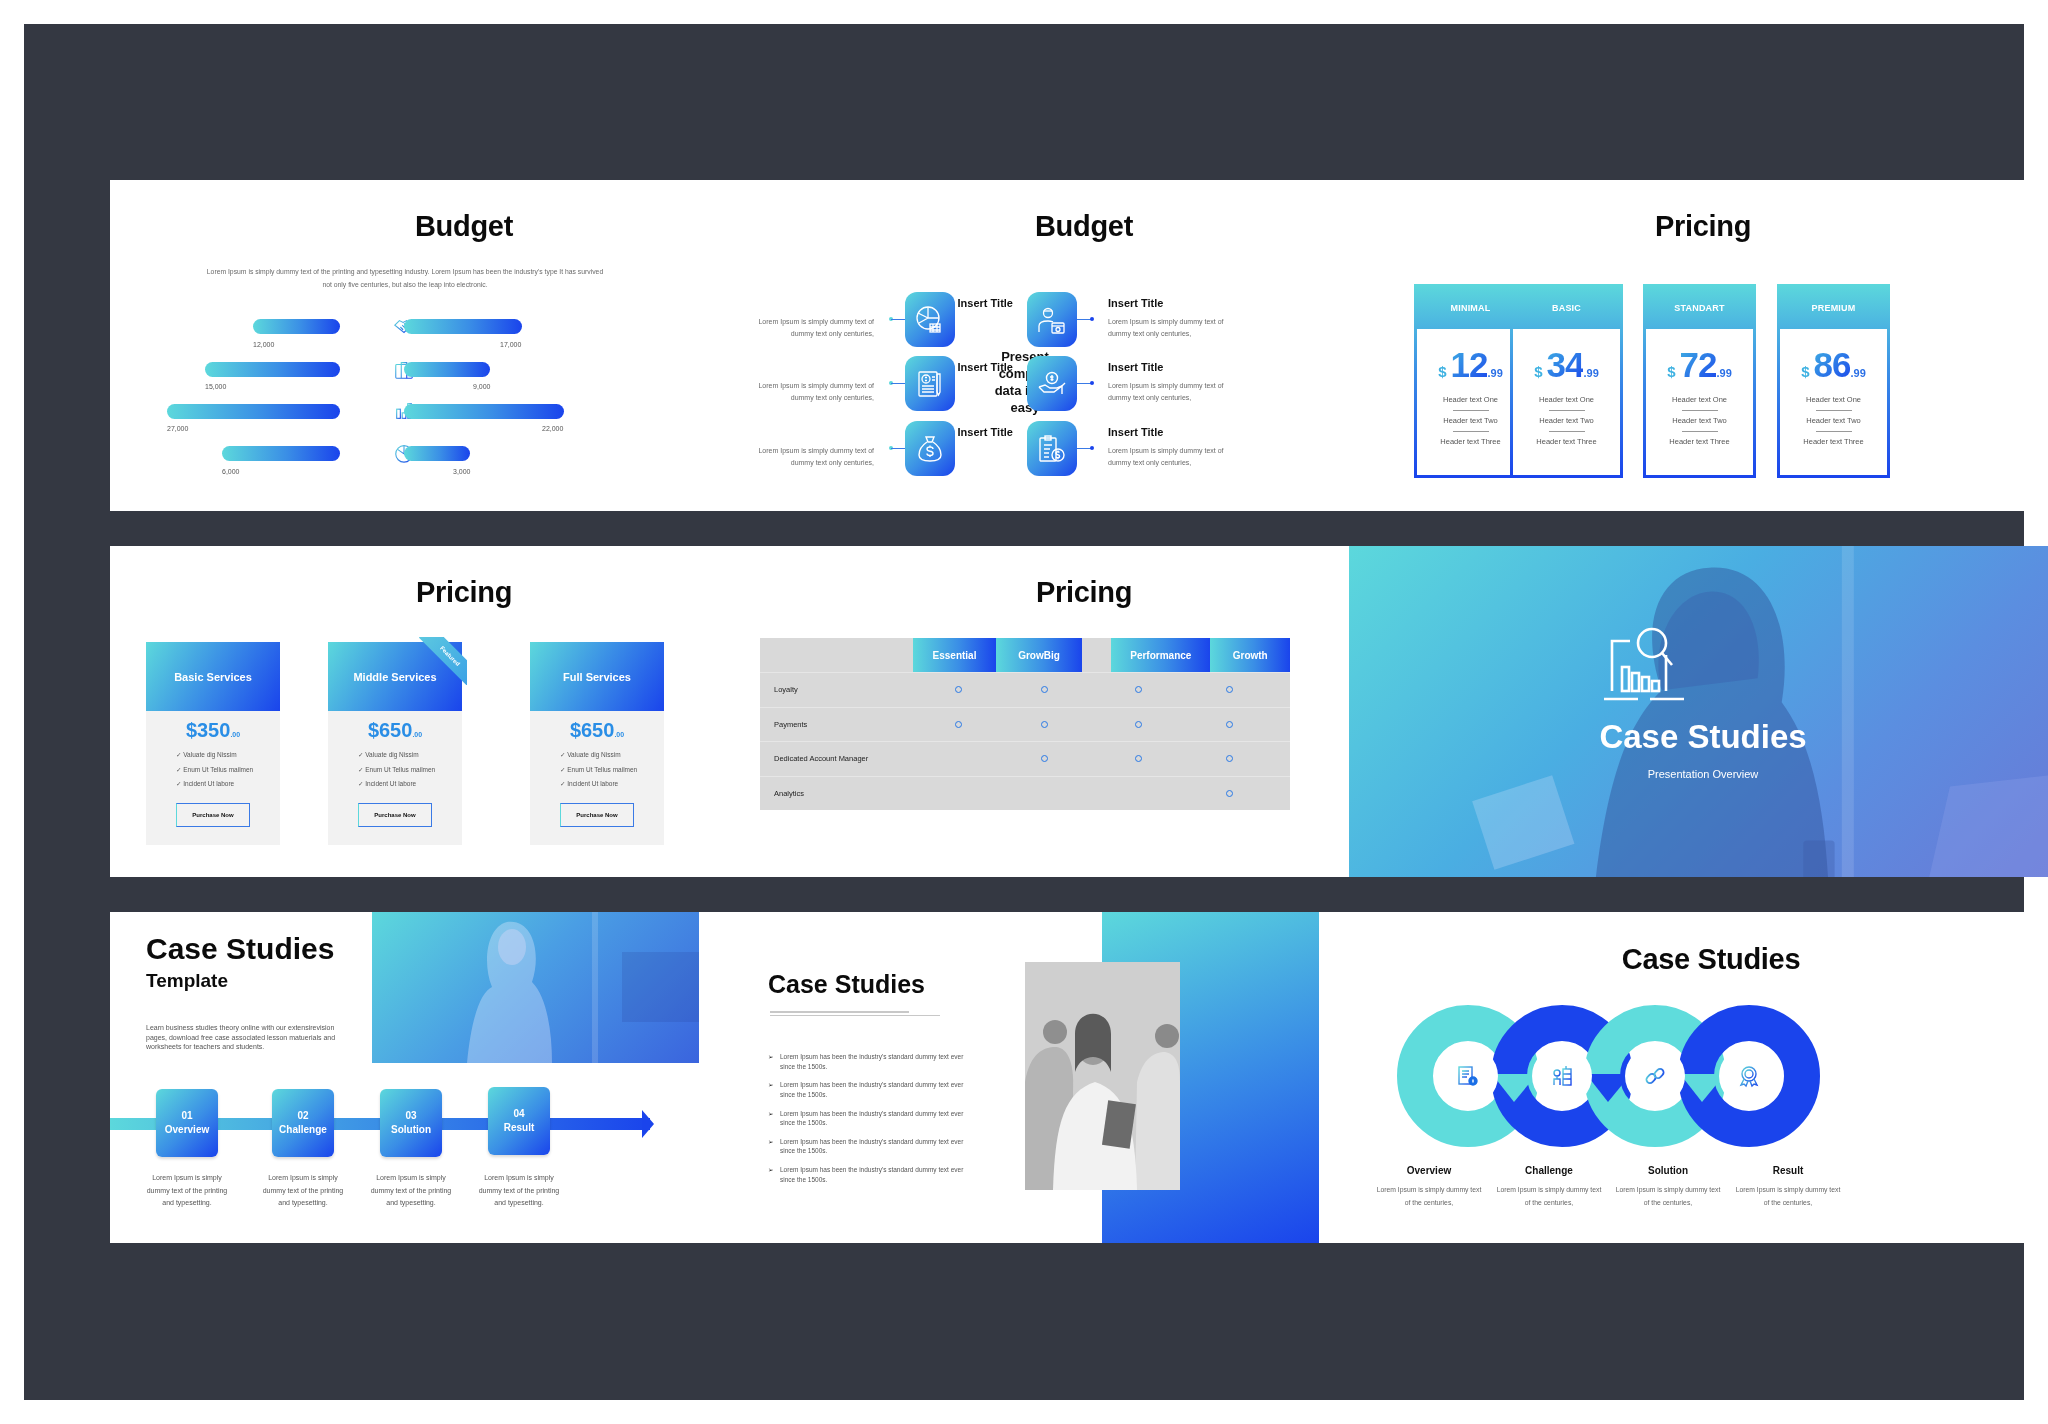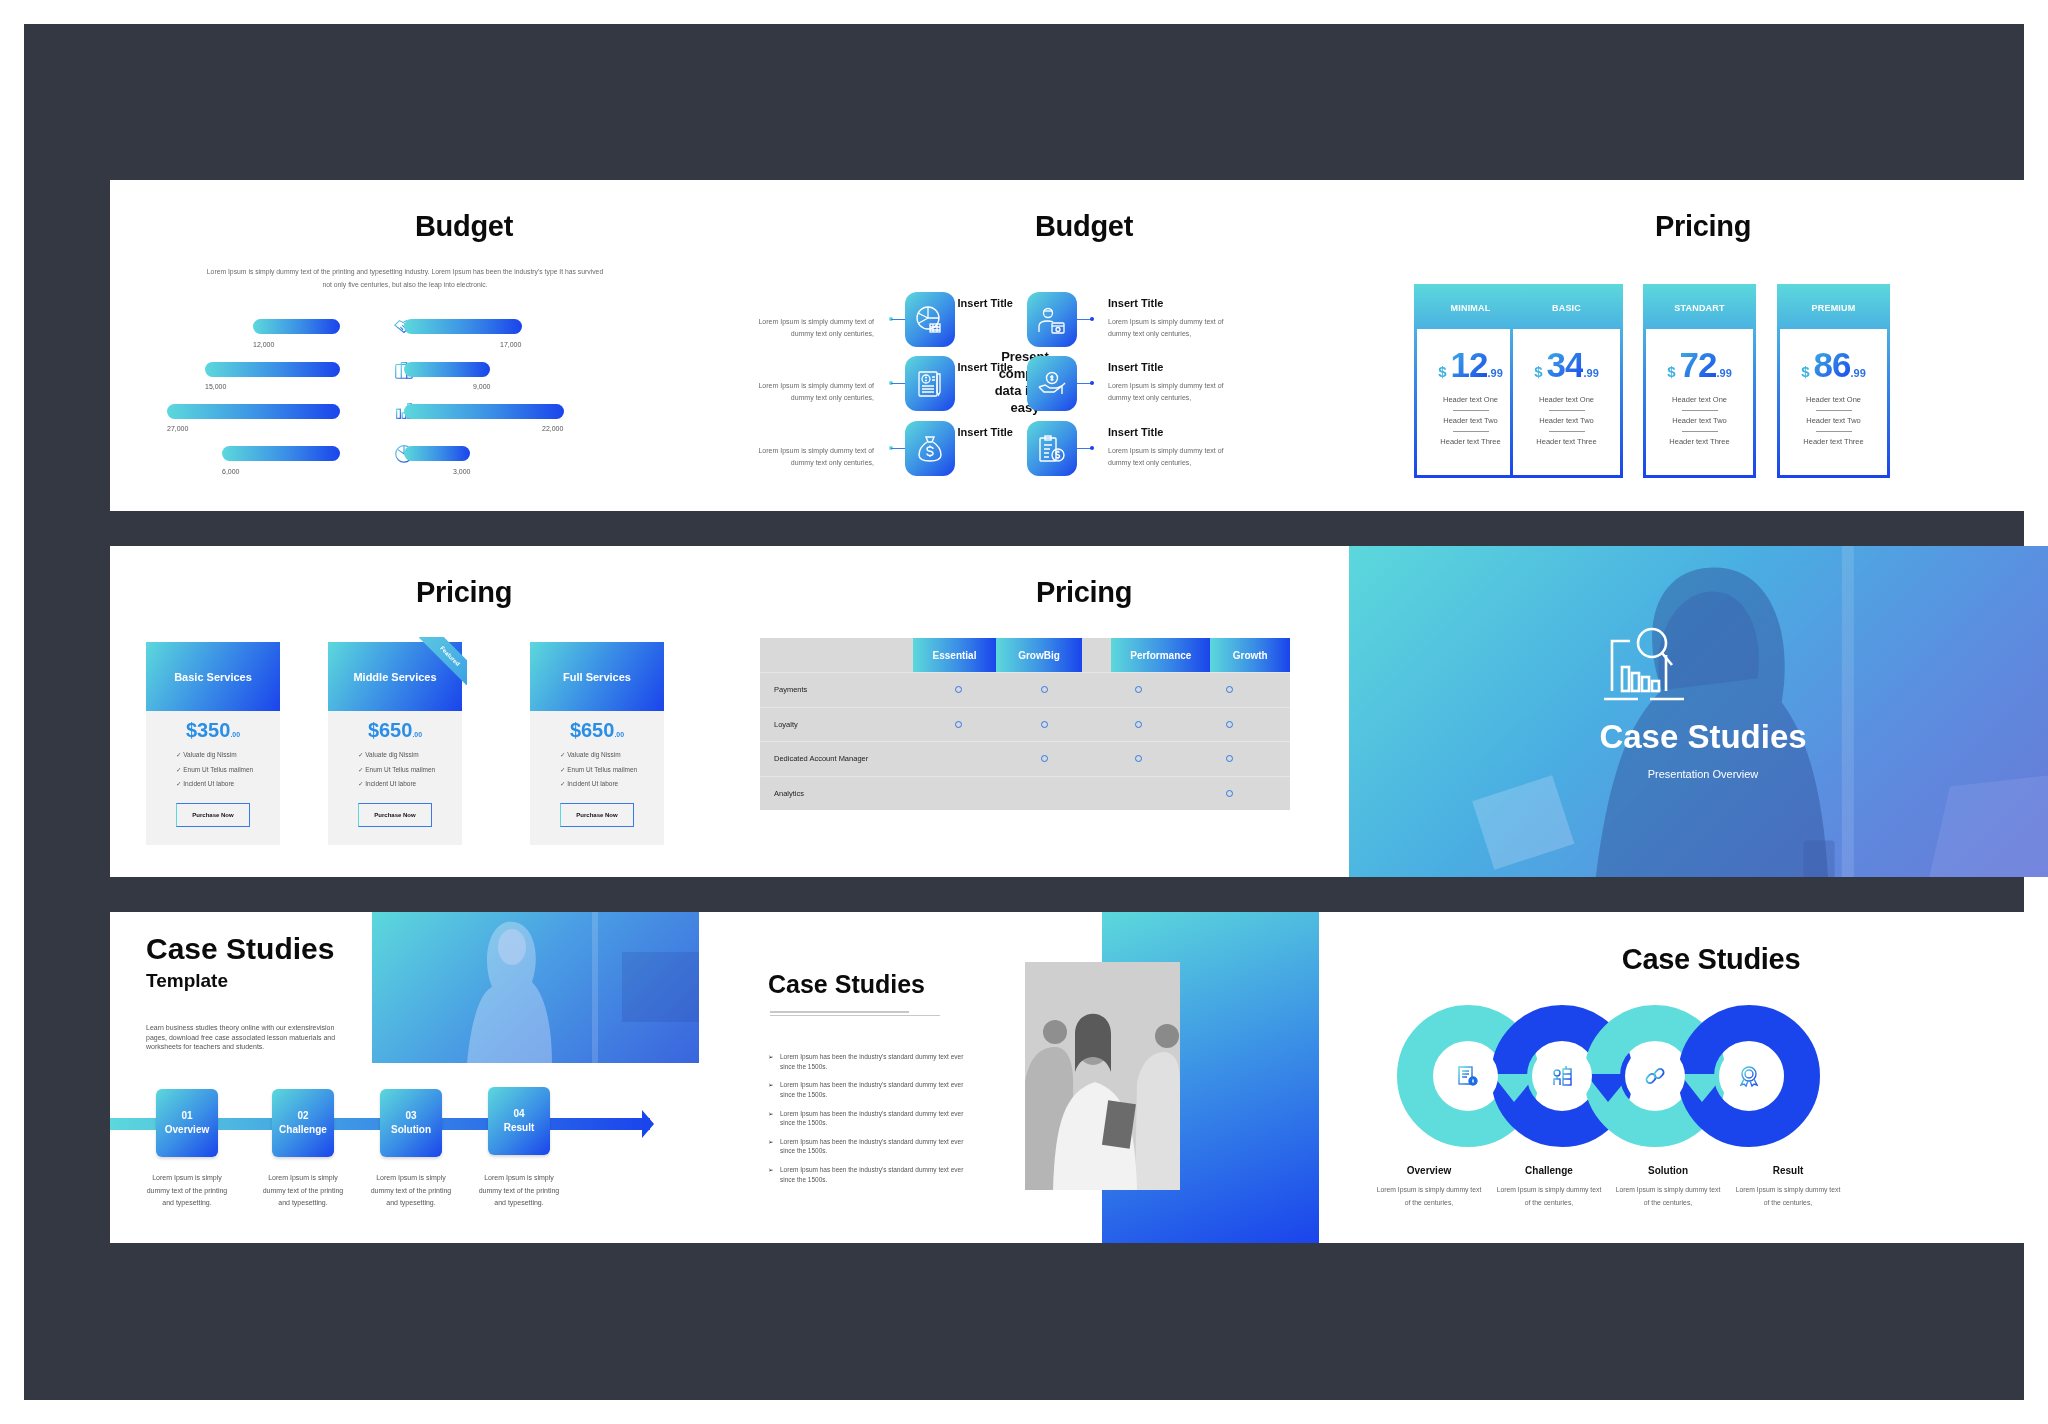--- a/index.html
+++ b/index.html
@@ -349,36 +349,36 @@
   <div class="s-title" style="top:30px;">Pricing</div>
   <div class="tbl">
     <div class="tbl-head">
       <div class="blank"></div>
       <div class="th" style="width:84px;">Essential</div>
       <div class="th" style="width:88px;">GrowBig</div>
       <div class="th" style="width:101px;margin-left:29px;">Performance</div>
       <div class="th" style="width:81px;">Growth</div>
     </div>
     <div class="tbl-row">
+      <div class="lbl">Loyalty</div>
+      <div class="cell" style="width:84px;">
+          <span class="dot"></span>
+        </div>
+      <div class="cell" style="width:88px;">
+          <span class="dot"></span>
+        </div>
+      <div class="cell" style="width:101px;">
+          <span class="dot"></span>
+        </div>
+      <div class="cell" style="width:81px;">
+          <span class="dot"></span>
+        </div>
+    </div>
+    <div class="tbl-row">
       <div class="lbl">Payments</div>
-      <div class="cell" style="width:84px;">
-          <span class="dot"></span>
-        </div>
-      <div class="cell" style="width:88px;">
-          <span class="dot"></span>
-        </div>
-      <div class="cell" style="width:101px;">
-          <span class="dot"></span>
-        </div>
-      <div class="cell" style="width:81px;">
-          <span class="dot"></span>
-        </div>
-    </div>
-    <div class="tbl-row">
-      <div class="lbl">Loyalty</div>
       <div class="cell" style="width:84px;">
           <span class="dot"></span>
         </div>
       <div class="cell" style="width:88px;">
           <span class="dot"></span>
         </div>
       <div class="cell" style="width:101px;">
           <span class="dot"></span>
         </div>
       <div class="cell" style="width:81px;">

